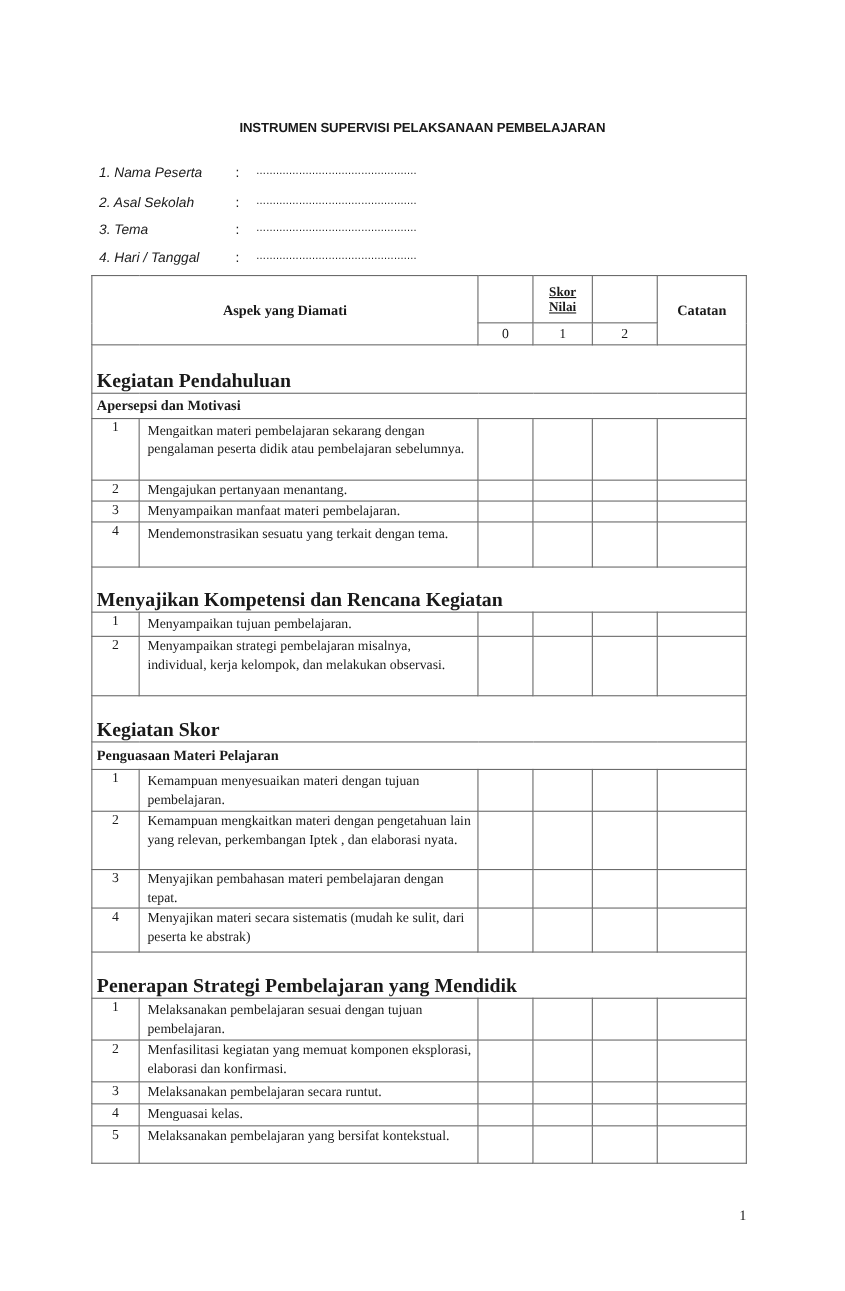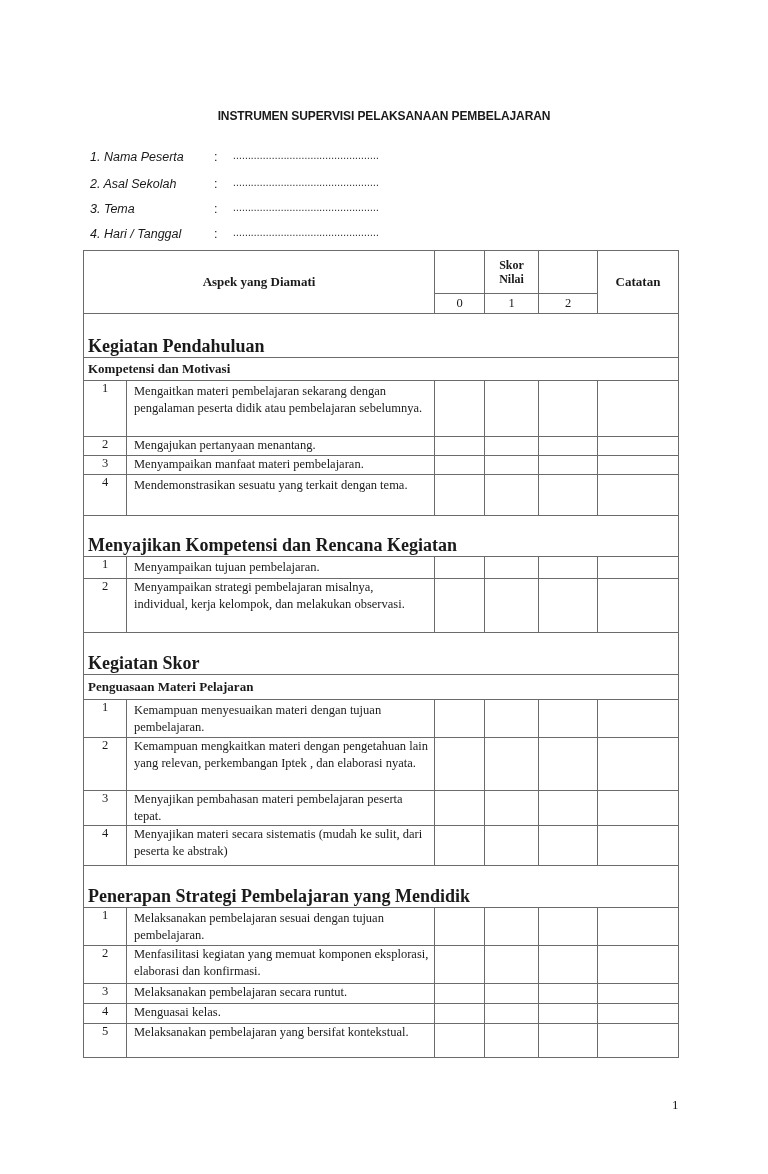--- a/index.html
+++ b/index.html
@@ -57,38 +57,38 @@
       <col style="width:308px">
       <col style="width:50px">
       <col style="width:54px">
       <col style="width:59px">
       <col style="width:81px">
   </colgroup>
   <tbody>
       <tr style="height:43px">
     <td colspan="2" rowspan="2" class="hdr">Aspek yang Diamati</td>
     <td></td>
-    <td class="hdr" style="font-size:12px; line-height:14px;">
+    <td class="hdr" style="font-size:12px; line-height:14px;text-decoration:underline;">
       <div>Skor</div>
       <div>Nilai</div>
     </td>
     <td></td>
     <td rowspan="2" class="hdr">Catatan</td>
   </tr>
   <tr style="height:20px">
     <td class="score-num">0</td>
     <td class="score-num">1</td>
     <td class="score-num">2</td>
   </tr>
 
   <tr style="height:44px">
         <td colspan="6" class="sec">Kegiatan Pendahuluan</td>
       </tr>
   <tr style="height:23px">
-        <td colspan="6" class="sub">Kompetensi dan Motivasi</td>
+        <td colspan="6" class="sub">Apersepsi dan Motivasi</td>
       </tr>
   <tr style="height:56px">
     <td class="num">1</td>
     <td class="asp">Mengaitkan materi pembelajaran sekarang dengan pengalaman peserta didik atau pembelajaran sebelumnya.</td>
     <td></td>
         <td></td>
         <td></td>
         <td></td>
   </tr>
   <tr style="height:19px">
@@ -152,21 +152,21 @@
   <tr style="height:53px">
     <td class="num">2</td>
     <td class="asp" style="padding-top:0 !important">Kemampuan mengkaitkan materi dengan pengetahuan lain yang relevan, perkembangan Iptek , dan elaborasi nyata.</td>
     <td></td>
         <td></td>
         <td></td>
         <td></td>
   </tr>
   <tr style="height:35px">
     <td class="num">3</td>
-    <td class="asp" style="padding-top:0 !important">Menyajikan pembahasan materi pembelajaran peserta tepat.</td>
+    <td class="asp" style="padding-top:0 !important">Menyajikan pembahasan materi pembelajaran dengan tepat.</td>
     <td></td>
         <td></td>
         <td></td>
         <td></td>
   </tr>
   <tr style="height:40px">
     <td class="num">4</td>
     <td class="asp" style="padding-top:0 !important">Menyajikan materi secara sistematis (mudah ke sulit, dari peserta ke abstrak)</td>
     <td></td>
         <td></td>

